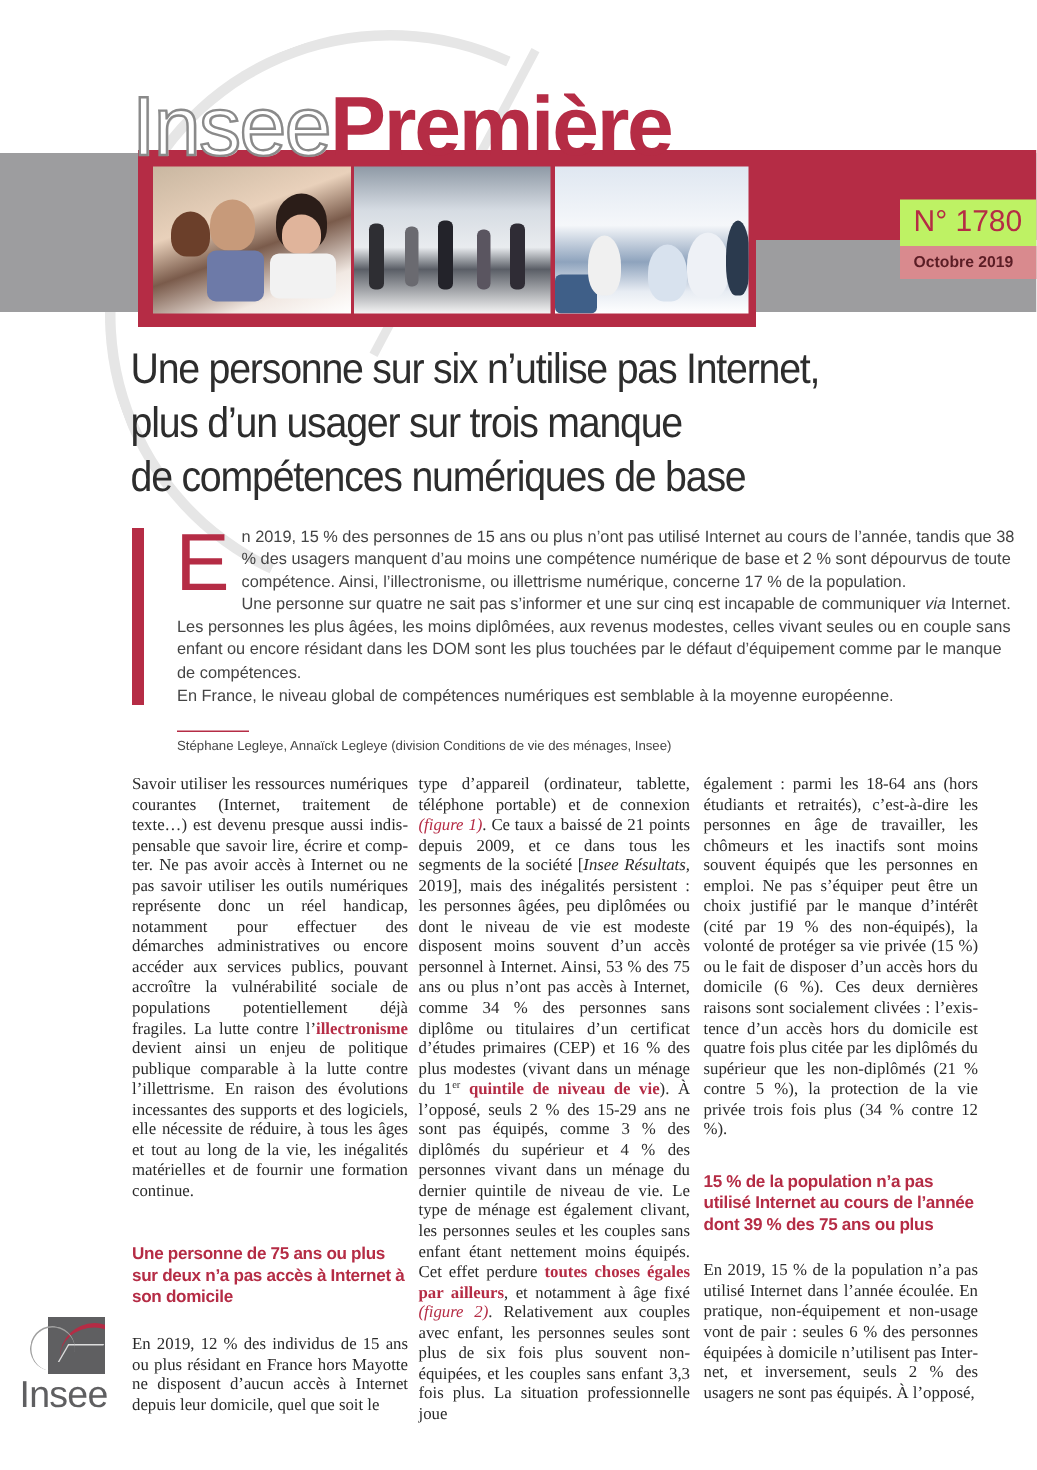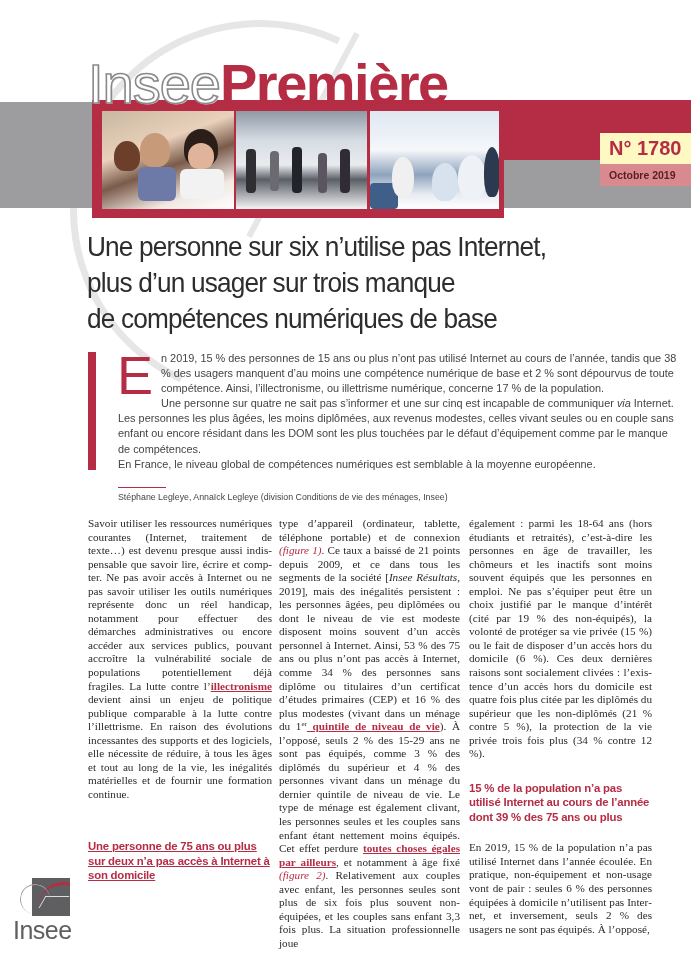--- a/index.html
+++ b/index.html
@@ -37,22 +37,22 @@
   .red-band-right { position: absolute; left: 504px; top: 100px; width: 187px; height: 60px; background: #b52c45; }
   .photo {
     position: absolute; top: 111px; height: 98px; overflow: hidden;
   }
   .photo-1 { left: 102px; width: 132px; background: linear-gradient(160deg,#c9b7a1 0%,#e9d1bb 35%,#7a5b4b 55%,#f1e8e2 80%,#ffffff 100%); }
   .photo-2 { left: 236px; width: 131px; background: linear-gradient(180deg,#8f9aa6 0%,#d6dce3 30%,#e9ecef 55%,#5a5e66 70%,#f4f4f4 100%); }
   .photo-3 { left: 370px; width: 129px; background: linear-gradient(180deg,#dfe7f1 0%,#f5f7fa 40%,#8ea3bd 65%,#e7ecf3 85%,#ffffff 100%); }
   .photo .fig { position: absolute; border-radius: 50% 50% 40% 40%; }
 
   .issue-box {
-    position: absolute; left: 600px; top: 133px; width: 91px; height: 31px; background: #fef9c3;
-    font-family: "Liberation Sans", sans-serif; font-weight: 700; color: #b52c45;
+    position: absolute; left: 600px; top: 133px; width: 91px; height: 31px; background: #bef264;
+    font-family: "Liberation Sans", sans-serif; font-weight: 400; color: #b52c45;
     font-size: 20px; line-height: 31px; padding-left: 9px; white-space: nowrap;
   }
   .date-box {
     position: absolute; left: 600px; top: 164px; width: 112px; height: 22px; background: #d98a8e;
     font-family: "Liberation Sans", sans-serif; font-weight: 700; color: #5b1d25;
     font-size: 10.5px; line-height: 22px; padding-left: 9px; white-space: nowrap;
   }
 
   
   .headline {
@@ -81,29 +81,29 @@
 
   
   .col {
     position: absolute; top: 517px; font-family: "Liberation Serif", serif; font-size: 11.2px;
     line-height: 13.55px; color: #2a2a2a; text-align: justify; hyphens: manual; z-index: 1;
   }
   .col-1 { left: 88px; width: 184px; }
   .col-2 { left: 279px; width: 181px; }
   .col-3 { left: 469px; width: 183px; }
   .col p { margin: 0; }
-  .col .kw { color: #b52c45; font-weight: 700; text-decoration: underline; }
+  .col .kw { color: #b52c45; font-weight: 700; }
   .col .ref { color: #b52c45; font-style: italic; }
   .col .it { font-style: italic; }
   .col sup { font-size: 7px; vertical-align: 4px; line-height: 0; }
   .subhead {
     font-family: "Liberation Sans", sans-serif; font-weight: 700; color: #b52c45;
     font-size: 11.4px; line-height: 14.5px; text-align: left; letter-spacing: -0.2px;
   }
-  .col-1 .subhead { margin-top: 38px; margin-bottom: 17px; text-decoration: underline; }
+  .col-1 .subhead { margin-top: 28px; margin-bottom: 17px; }
   .col-3 .subhead { margin-top: 20px; margin-bottom: 17px; }
 
   
   .logo { position: absolute; left: 8px; top: 878px; width: 64px; height: 68px; z-index: 1; }
   .logo-square { position: absolute; left: 24px; top: 0; width: 38px; height: 38px; background: #5f5f61; overflow: hidden; }
   .logo-square .swoosh {
     position: absolute; left: 8px; top: 4px; width: 46px; height: 46px; border-radius: 50%;
     border-top: 3px solid #b52c45; border-right: 2px solid #c9c9c9;
   }
   .logo-square .zig {
@@ -172,20 +172,21 @@
   <p><span class="dropcap">E</span><span>n 2019, 15 % des personnes de 15 ans ou plus n’ont pas utilisé Internet au cours de l’année, tandis que 38 % des usagers manquent d’au moins une compétence numérique de base et 2 % sont dépourvus de toute compétence. Ainsi, l’illectronisme, ou illettrisme numérique, concerne 17 % de la population.</span></p>
   <p><span>Une personne sur quatre ne sait pas s’informer et une sur cinq est incapable de communiquer </span><em>via</em><span> Internet. Les personnes les plus âgées, les moins diplômées, aux revenus modestes, celles vivant seules ou en couple sans enfant ou encore résidant dans les DOM sont les plus touchées par le défaut d’équipement comme par le manque de compétences.</span></p>
   <p>En France, le niveau global de compétences numériques est semblable à la moyenne européenne.</p>
 </section>
 <div class="lede-rule"></div>
 <div class="authors">Stéphane Legleye, Annaïck Legleye (division Conditions de vie des ménages, Insee)</div>
 
 <section class="col col-1">
   <p><span>Savoir utiliser les ressources numériques courantes (Internet, traitement de texte…) est devenu presque aussi indis­pensable que savoir lire, écrire et comp­ter. Ne pas avoir accès à Internet ou ne pas savoir utiliser les outils numériques représente donc un réel handicap, notamment pour effectuer des démarches administratives ou encore accéder aux services publics, pouvant accroître la vulnérabilité sociale de populations potentiellement déjà fragiles. La lutte contre l’</span><span class="kw">illectronisme</span><span> devient ainsi un enjeu de politique publique comparable à la lutte contre l’illettrisme. En raison des évolutions incessantes des supports et des logiciels, elle nécessite de réduire, à tous les âges et tout au long de la vie, les inégalités matérielles et de fournir une formation continue.</span></p>
   <h2 class="subhead">Une personne de 75 ans ou plus sur deux n’a pas accès à Internet à son domicile</h2>
+  <p>En 2019, 12 % des individus de 15 ans ou plus résidant en France hors Mayotte ne disposent d’aucun accès à Internet depuis leur domicile, quel que soit le</p>
 </section>
 
 <section class="col col-2">
   <p><span>type d’appareil (ordinateur, tablette, téléphone portable) et de connexion </span><span class="ref">(figure 1)</span><span>. Ce taux a baissé de 21 points depuis 2009, et ce dans tous les segments de la société [</span><span class="it">Insee Résultats,</span><span> 2019], mais des inégalités persistent : les personnes âgées, peu diplômées ou dont le niveau de vie est modeste disposent moins souvent d’un accès personnel à Internet. Ainsi, 53 % des 75 ans ou plus n’ont pas accès à Internet, comme 34 % des personnes sans diplôme ou titulaires d’un certificat d’études primaires (CEP) et 16 % des plus modestes (vivant dans un ménage du 1</span><sup>er</sup><span class="kw"> quintile de niveau de vie</span><span>). À l’opposé, seuls 2 % des 15-29 ans ne sont pas équipés, comme 3 % des diplômés du supérieur et 4 % des personnes vivant dans un ménage du dernier quintile de niveau de vie. Le type de ménage est également clivant, les personnes seules et les couples sans enfant étant nettement moins équipés. Cet effet perdure </span><span class="kw">toutes choses égales par ailleurs</span><span>, et notamment à âge fixé </span><span class="ref">(figure 2)</span><span>. Relativement aux couples avec enfant, les personnes seules sont plus de six fois plus souvent non-équipées, et les couples sans enfant 3,3 fois plus. La situation professionnelle joue</span></p>
 </section>
 
 <section class="col col-3">
   <p>également : parmi les 18-64 ans (hors étudiants et retraités), c’est-à-dire les personnes en âge de travailler, les chômeurs et les inactifs sont moins souvent équipés que les personnes en emploi. Ne pas s’équiper peut être un choix justifié par le manque d’intérêt (cité par 19 % des non-équipés), la volonté de protéger sa vie privée (15 %) ou le fait de disposer d’un accès hors du domicile (6 %). Ces deux dernières raisons sont socialement clivées : l’exis­tence d’un accès hors du domicile est quatre fois plus citée par les diplômés du supérieur que les non-diplômés (21 % contre 5 %), la protection de la vie privée trois fois plus (34 % contre 12 %).</p>
   <h2 class="subhead">15 % de la population n’a pas utilisé Internet au cours de l’année dont 39 % des 75 ans ou plus</h2>
   <p>En 2019, 15 % de la population n’a pas utilisé Internet dans l’année écoulée. En pratique, non-équipement et non-usage vont de pair : seules 6 % des personnes équipées à domicile n’utilisent pas Inter­net, et inversement, seuls 2 % des usagers ne sont pas équipés. À l’opposé,</p>

